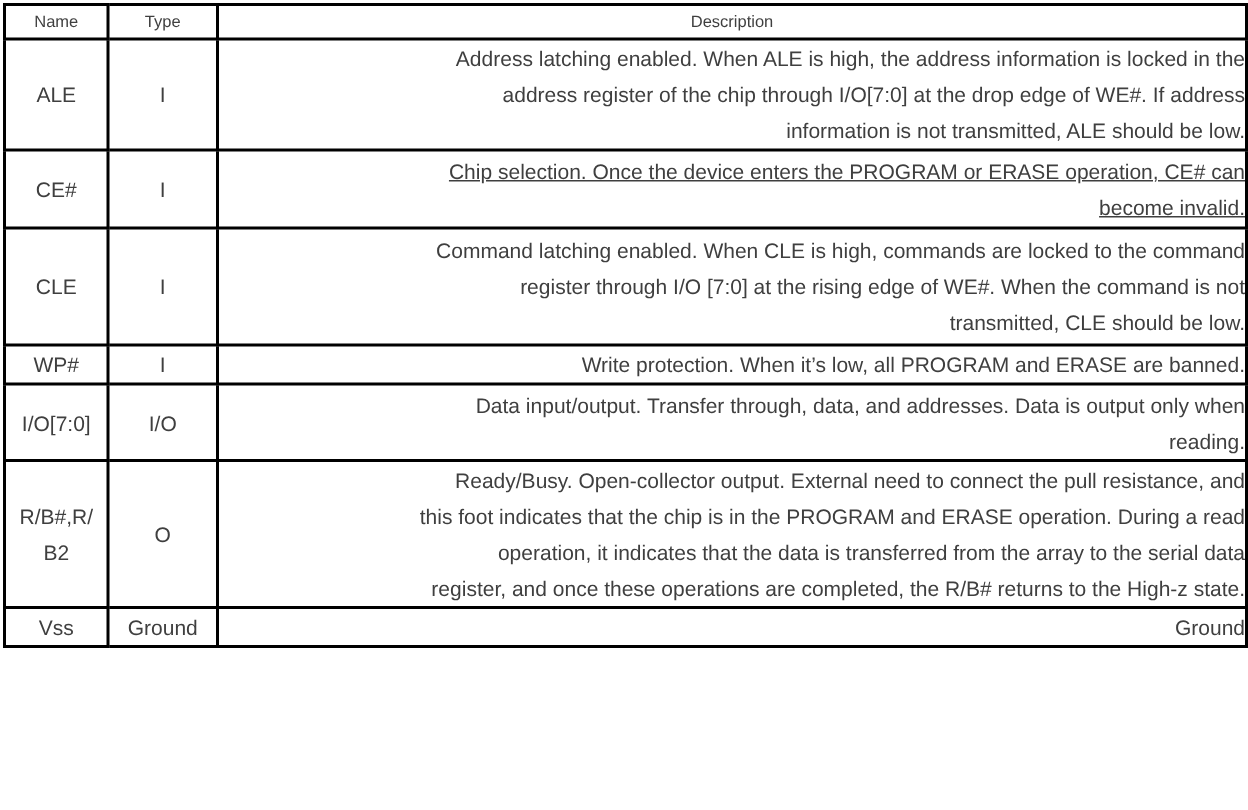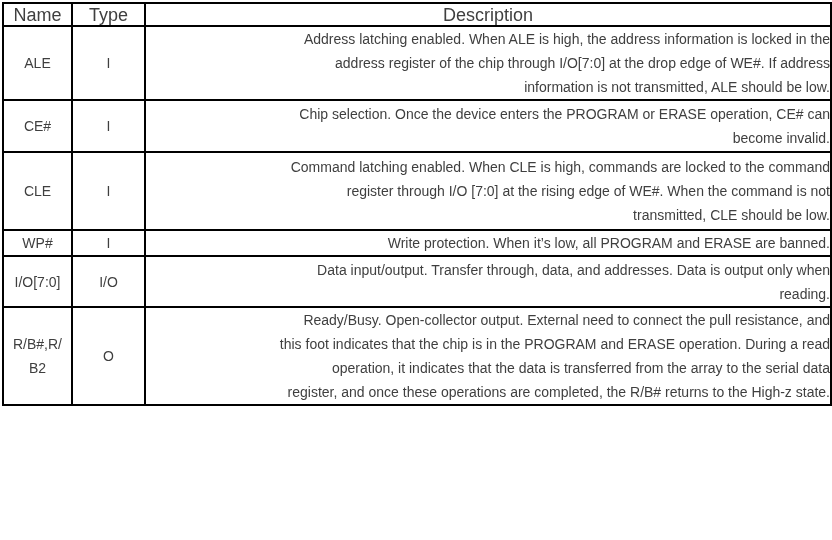--- a/index.html
+++ b/index.html
@@ -2,25 +2,25 @@
 <html><head>
 <meta charset="utf-8">
 <style>
   html,body{margin:0;padding:0;background:#ffffff;}
   .page{width:832px;height:540px;background:#ffffff;overflow:hidden;position:relative;
         font-family:"Liberation Sans",sans-serif;color:#3f3f3f;}
   table.pins{border-collapse:collapse;table-layout:fixed;width:828px;margin:2px 0 0 2px;
              font-size:14px;line-height:24px;}
   table.pins td,table.pins th{border:2px solid #000000;overflow:hidden;padding:0;
              font-weight:normal;vertical-align:middle;}
-  th.hdr{text-align:center;height:21px;line-height:20px;font-size:18px;}
+  th.hdr{text-align:center;height:21px;line-height:20px;font-size:11px;}
   td.name{ text-align:center;white-space:pre-line;}
   td.type{ text-align:center;white-space:pre-line;}
   td.desc{ text-align:right;padding:0 4px 0 4px;white-space:pre-line;}
-  td.desc.indent{padding-left:7px;}
+  td.desc.indent{padding-left:7px;text-decoration:underline;}
 </style>
 </head>
 <body>
 
 <div class="page">
   <table class="pins">
     <colgroup>
       <col style="width:69px">
         <col style="width:73px">
         <col style="width:686px">
@@ -64,15 +64,20 @@
     </tr>
     <tr style="height:96px">
       <td class="name">R/B#,R/
 B2</td>
       <td class="type">O</td>
       <td class="desc">Ready/Busy. Open-collector output. External need to connect the pull resistance, and
 this foot indicates that the chip is in the PROGRAM and ERASE operation. During a read
 operation, it indicates that the data is transferred from the array to the serial data
 register, and once these operations are completed, the R/B# returns to the High-z state.</td>
     </tr>
+    <tr style="height:24px">
+      <td class="name">Vss</td>
+      <td class="type">Ground</td>
+      <td class="desc">Ground</td>
+    </tr>
   </tbody>
     </table>
 </div>
 
 </body></html>

